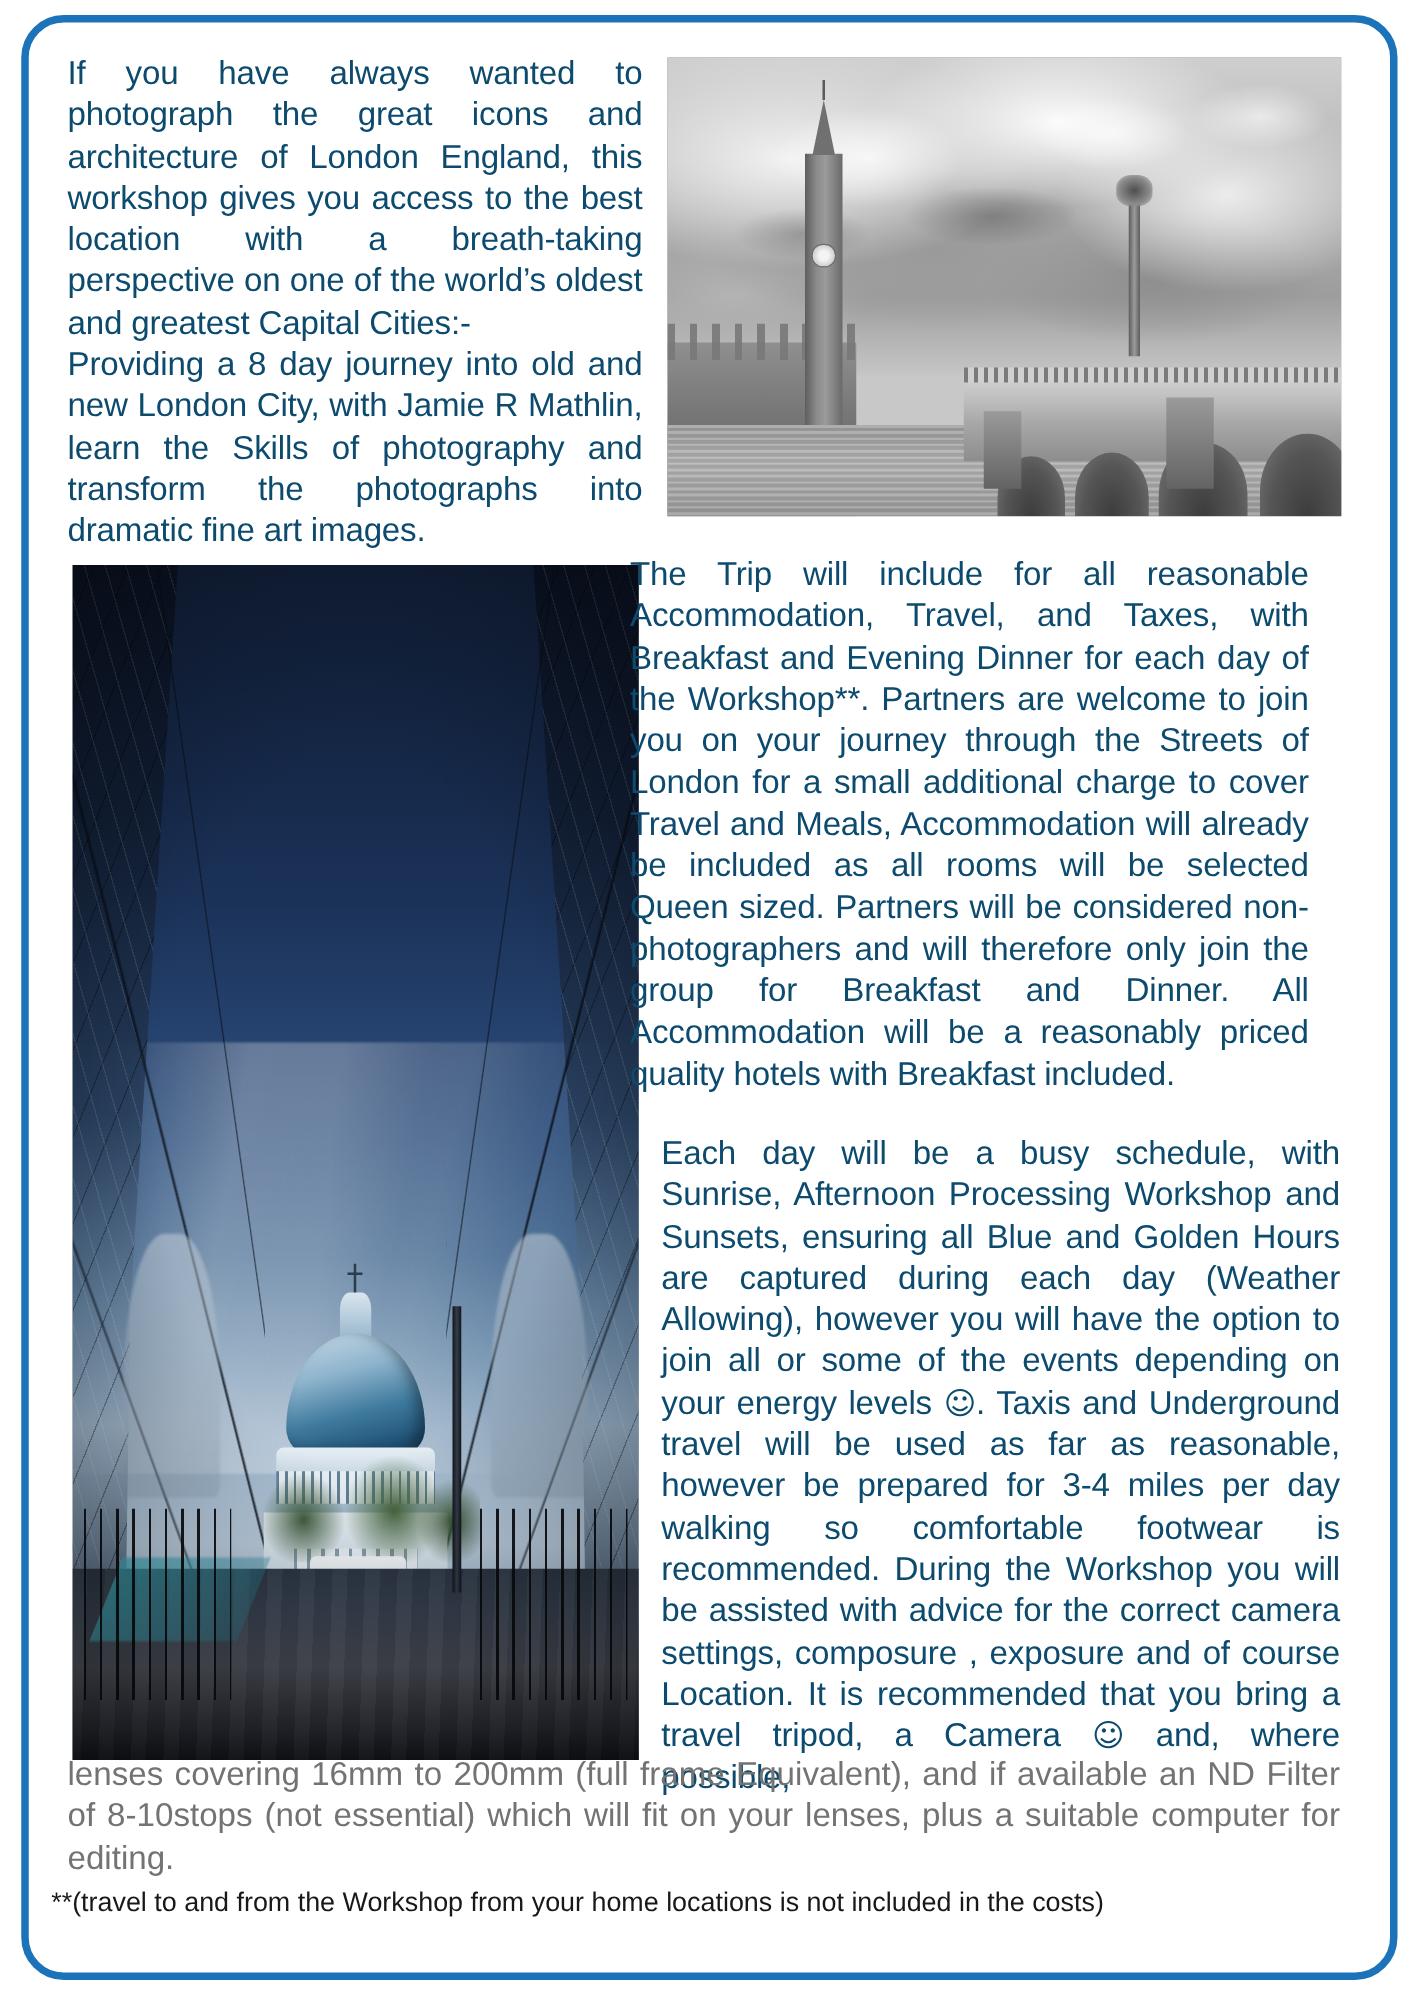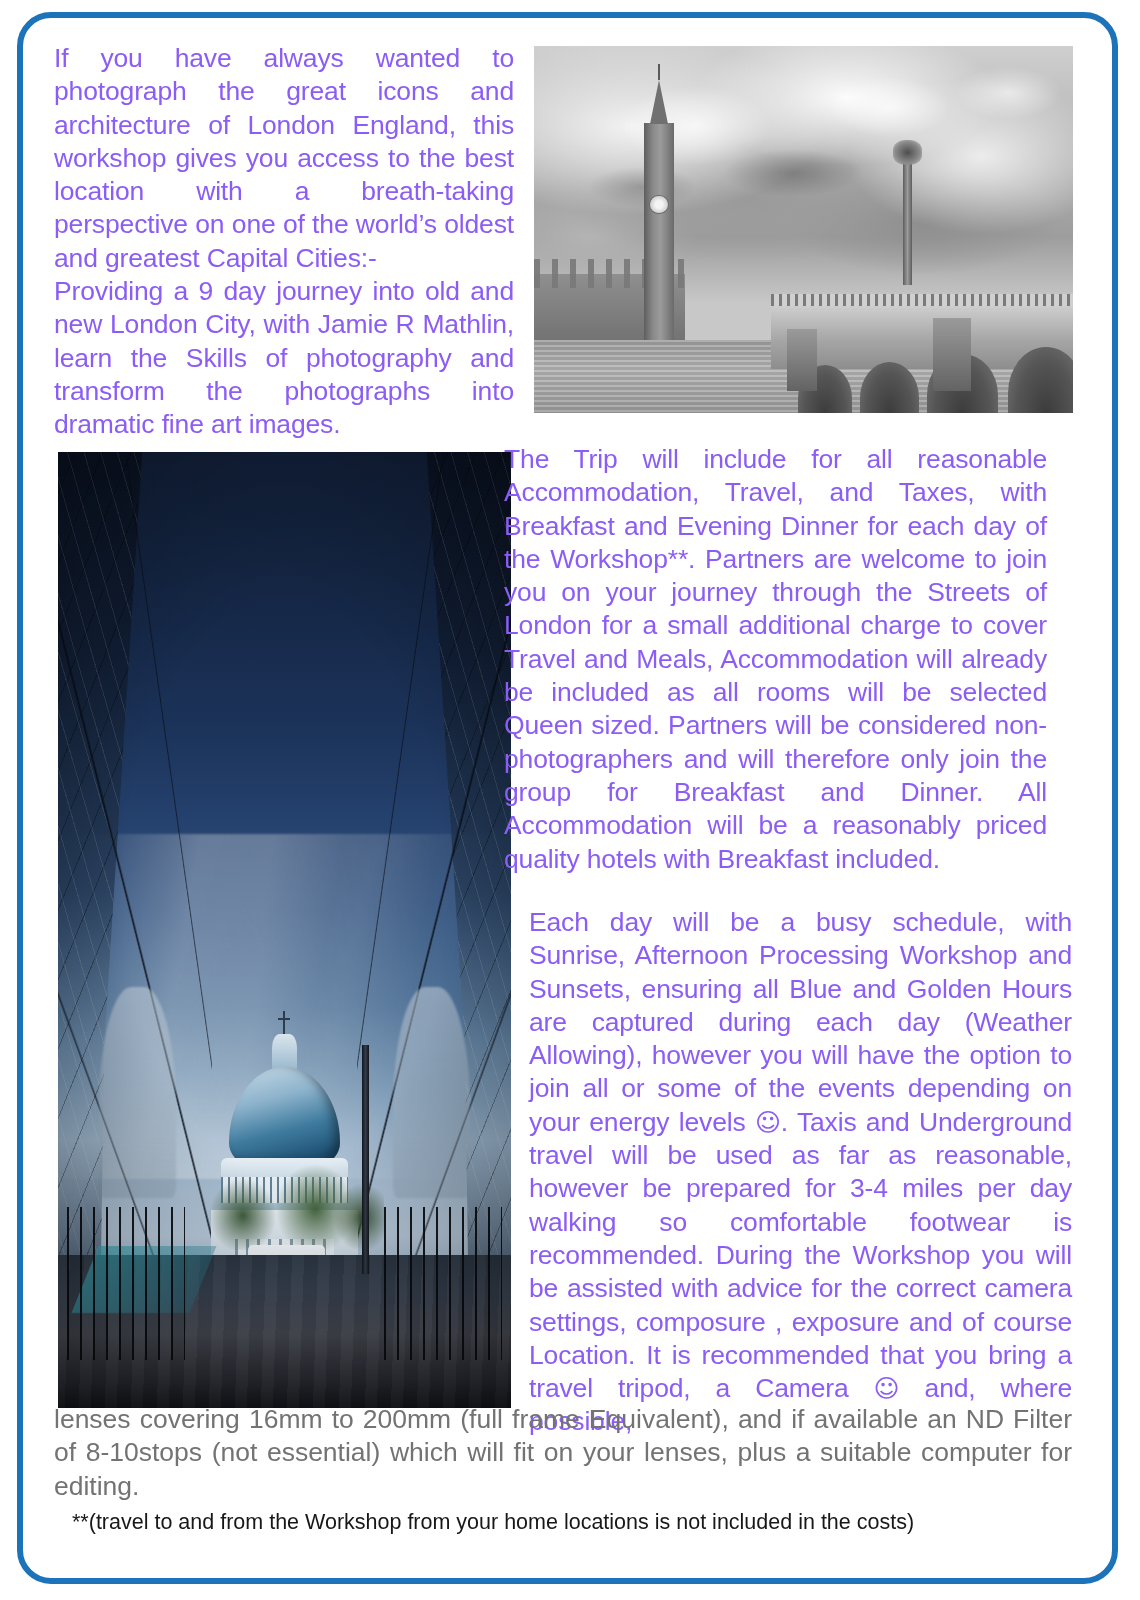--- a/index.html
+++ b/index.html
@@ -42,21 +42,21 @@
     width: 1140px;
     height: 1600px;
   }
 
   
   .para {
     position: absolute;
     text-align: justify;
     font-size: 26.5px;
     line-height: 33.3px;
-    color: #8b5cf6;
+    color: #0c4a6e;
     letter-spacing: -0.15px;
   }
 
   #intro-para-1 {
     left: 54px;
     top: 42px;
     width: 460px;
   }
   #intro-para-2 {
     left: 54px;
@@ -81,21 +81,21 @@
     top: 1403px;
     width: 1018px;
     text-align: justify;
     font-size: 26.5px;
     line-height: 33.3px;
     color: #737373;
   }
 
   #footnote {
     position: absolute;
-    left: 72px;
+    left: 41px;
     top: 1509px;
     width: 1000px;
     font-size: 21.5px;
     line-height: 27px;
     color: #181818;
     text-align: left;
   }
 
   
   .photo {
@@ -425,21 +425,21 @@
       <div class="bb-arch" style="left:60.5%; width:11%; height:14%;"></div>
       <div class="bb-arch" style="left:73%;  width:13%; height:16%;"></div>
       <div class="bb-arch" style="left:88%;  width:14%; height:18%;"></div>
       <div id="bb-pier-l"></div>
       <div id="bb-pier-r"></div>
       <div id="bb-lamp"></div>
     </div>
 
     <div class="para" id="intro-para-1">If you have always wanted to photograph the great icons and architecture of London England, this workshop gives you access to the best location with a breath-taking perspective on one of the world’s oldest and greatest Capital Cities:-</div>
 
-    <div class="para" id="intro-para-2">Providing a 9 day journey into old and new London City, with Jamie R Mathlin, learn the Skills of photography and transform the photographs into dramatic fine art images.</div>
+    <div class="para" id="intro-para-2">Providing a 8 day journey into old and new London City, with Jamie R Mathlin, learn the Skills of photography and transform the photographs into dramatic fine art images.</div>
 
     <div class="photo" id="photo-stpauls">
       <div id="sp-sky"></div>
       <div id="sp-streaks"></div>
 
       <div id="sp-glass-l"></div>
       <div id="sp-glass-r"></div>
       <div id="sp-mull-l"></div>
       <div id="sp-mull-r"></div>
       <div class="sp-ghost" id="sp-ghost-l"></div>

